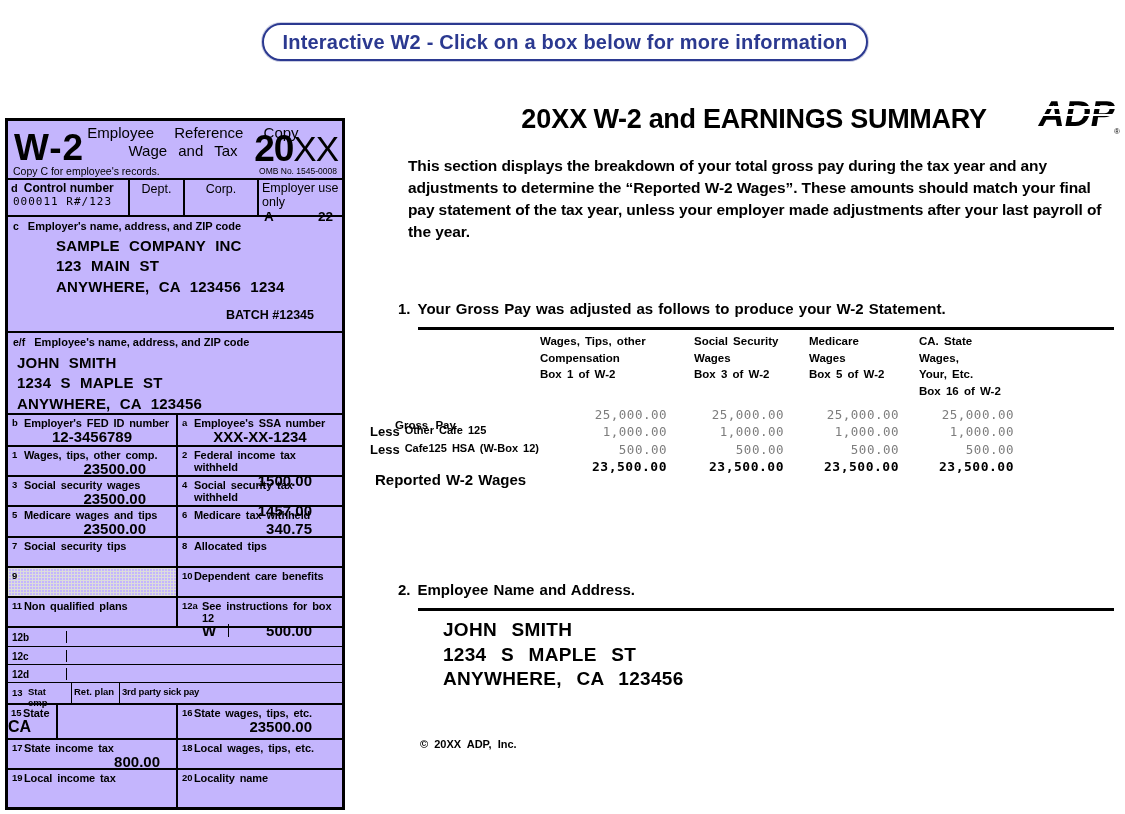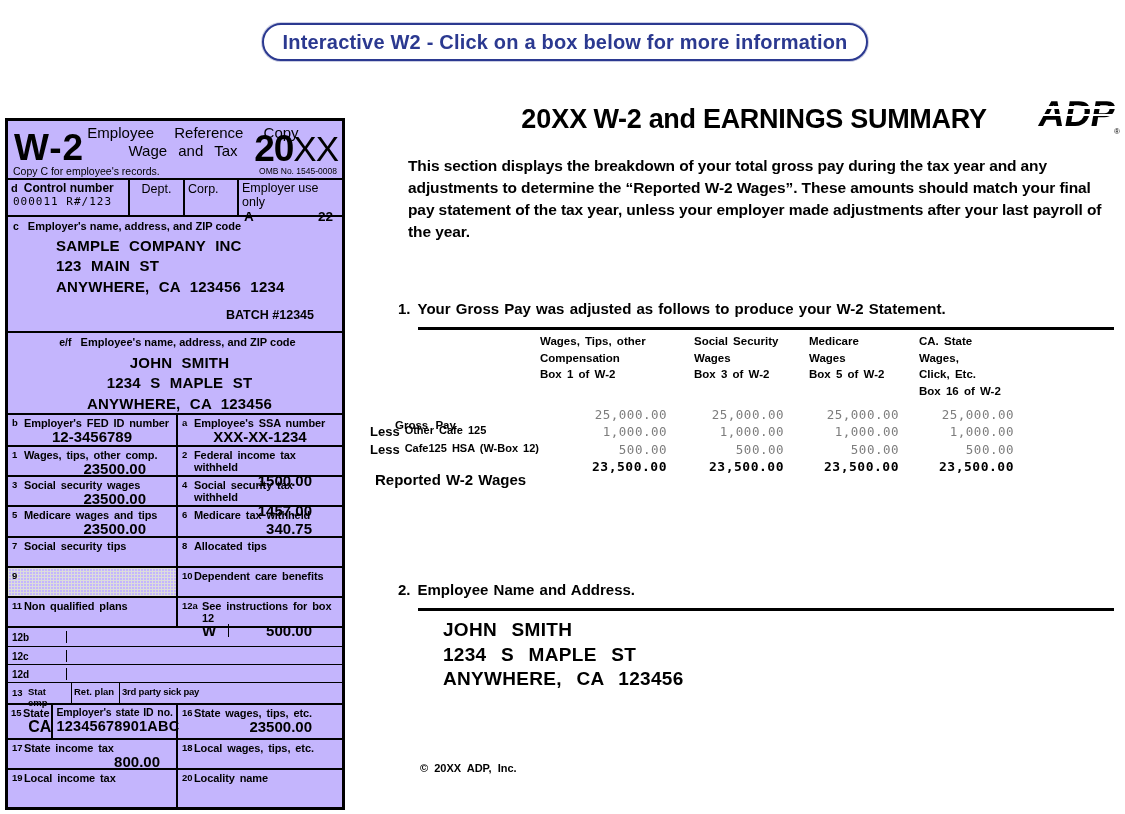--- a/index.html
+++ b/index.html
@@ -35,37 +35,37 @@
   .hdr-year .y20 { font-size:37px; font-weight:900; letter-spacing:-1px; }
   .hdr-year .yXX { font-size:35px; font-weight:400; letter-spacing:-1px; }
   .hdr-omb { position:absolute; right:5px; top:45px; font-size:8.5px; }
   .hdr-copy { position:absolute; left:5px; bottom:1px; font-size:10.5px;text-align:center; }
 
   .f-control { height:37px; display:flex; }
   .ccell { border-right:2px solid #000; padding:1px 3px; }
   .ccell:last-child { border-right:none; }
   .cc-d { width:122px; }
   .cc-dept { width:55px; text-align:center; }
-  .cc-corp { width:54px; text-align:left; }
+  .cc-corp { width:74px; text-align:center; }
   .cc-use { flex:1; }
   .clabel { font-size:12px; font-weight:700; }
   .clabel .ltr { font-size:11px; margin-right:6px; }
   .cc-dept .clabel, .cc-corp .clabel { font-weight:400; font-size:12.5px; padding-top:1px; }
   .cc-use .clabel { font-weight:400; font-size:12.5px; }
   .cval-mono { font-family:"DejaVu Sans Mono", monospace; font-size:11px; letter-spacing:1px; padding-left:2px; }
   .use-vals { display:flex; justify-content:space-between; font-weight:700; font-size:13.5px; padding:0 6px 0 2px; }
 
   .f-employer { height:116px; }
   .seclabel { font-size:11px; font-weight:700; padding:3px 0 0 5px; }
   .seclabel .ltr { font-size:10.5px; margin-right:9px; font-weight:700; }
   .addr { font-size:15px; font-weight:700; line-height:1.35; word-spacing:5px; letter-spacing:0.2px; }
   .f-employer .addr { padding-left:48px; margin-top:4px; }
   .batch { text-align:right; padding-right:28px; margin-top:11px; font-size:12.5px; font-weight:800; }
 
-  .f-employee { height:82px;text-align:center; }
+  .f-employee { height:82px; }
   .f-employee .addr { padding-left:9px; margin-top:5px; }
 
   .brow { display:flex; }
   .bcell { position:relative; }
   .bcell.left { width:170px; border-right:2px solid #000; }
   .bcell.right { flex:1; }
   .bl { display:flex; padding:2px 2px 0 4px; line-height:1.1; }
   .bn { font-size:9.5px; font-weight:700; min-width:12px; padding-top:1px; }
   .bn.wide { min-width:20px; }
   .bt { font-size:11px; font-weight:700; word-spacing:2px; letter-spacing:-0.1px; }
@@ -93,21 +93,21 @@
   .sub12 .bar { border-left:1.5px solid #000; height:12px; margin-left:28px; }
   .sub13 { height:23px; display:flex; border-top:1.5px solid #000; font-size:9.5px; font-weight:700; }
   .sub13 .s13a { width:64px; display:flex; padding:3px 8px 0 4px; border-right:1.5px solid #000; }
   .sub13 .s13a .bn { min-width:16px; }
   .sub13 .s13b { width:48px; border-right:1.5px solid #000; padding:3px 0 0 2px; }
   .sub13 .s13c { flex:1; padding:3px 0 0 2px; letter-spacing:-0.2px; }
 
   .cell15 { display:flex; height:100%; }
   .c15state { width:50px; border-right:2px solid #000; }
   .c15state .bl { padding-left:3px; }
-  .c15state .bv { text-align:right; padding-right:0; font-size:16px; }
+  .c15state .bv { text-align:left; padding-right:0; font-size:16px; }
   .c15id { flex:1; }
   .c15id .bt { font-size:10.5px; word-spacing:1px; }
   .c15id .bv { text-align:left; padding:0 0 0 3px; font-size:14.5px; letter-spacing:0.2px; }
   .bv.v17 { padding-right:16px; }
 
   
   .sum-title {
     position:absolute; left:478px; top:104px; width:552px; text-align:center;
     font-size:27px; font-weight:900; letter-spacing:-0.3px; white-space:nowrap;
   }
@@ -138,21 +138,21 @@
   .t-lab { font-size:11px; font-weight:700; word-spacing:2px; }
   .t-row.indent .t-lab { padding-left:20px; word-spacing:4px; font-size:11.5px; }
   .t-num { text-align:right; font-family:"DejaVu Sans Mono", monospace; font-size:12.5px; color:#7d7d7d; letter-spacing:0.5px; }
   .t-row.strong .t-lab { font-size:15px; font-weight:800; word-spacing:1px; padding-left:0; }
   .t-row.strong .t-num { color:#000; font-weight:700; font-size:13px; letter-spacing:0.5px; }
 
   .emp-block {
     position:absolute; left:443px; top:618px;
     font-size:19px; font-weight:800; line-height:1.3; word-spacing:9px; letter-spacing:0.3px;
   }
-  .copyright { position:absolute; left:420px; top:762px; font-size:11px; font-weight:700; word-spacing:3px; }
+  .copyright { position:absolute; left:420px; top:738px; font-size:11px; font-weight:700; word-spacing:3px; }
 </style>
 </head>
 <body>
 
 <div class="banner">
   <span>Interactive W2 - Click on a box below for more information</span>
 </div>
 
 <div class="w2">
 
@@ -348,26 +348,20 @@
 
   <div class="fsec brow r-1516">
     <div class="bcell left">
       <div class="cell15">
         <div class="c15state">
           <div class="bl">
               <span class="bn">15</span>
               <span class="bt">State</span>
             </div>
           <div class="bv">CA</div>
-        </div>
-        <div class="c15id">
-          <div class="bl" style="padding-left:3px;">
-              <span class="bt">Employer's state ID no.</span>
-            </div>
-          <div class="bv">12345678901ABC</div>
         </div>
       </div>
     </div>
     <div class="bcell right">
       <div class="bl">
           <span class="bn">16</span>
           <span class="bt">State wages, tips, etc.</span>
         </div>
       <div class="bv">23500.00</div>
     </div>
@@ -439,21 +433,21 @@
       <div>Wages</div>
       <div>Box 3 of W-2</div>
     </div>
     <div class="t-c3">
       <div>Medicare</div>
       <div>Wages</div>
       <div>Box 5 of W-2</div>
     </div>
     <div class="t-c4">
       <div>CA. State Wages,</div>
-      <div>Click, Etc.</div>
+      <div>Your, Etc.</div>
       <div>Box 16 of W-2</div>
     </div>
   </div>
   <div class="t-body">
     <div class="t-flex t-row indent">
       <div class="t-lcol t-lab-wrap">
           <span class="t-prefix"></span>
           <span class="t-lab">Gross Pay</span>
         </div>
       <div class="t-num t-c1">25,000.00</div>

